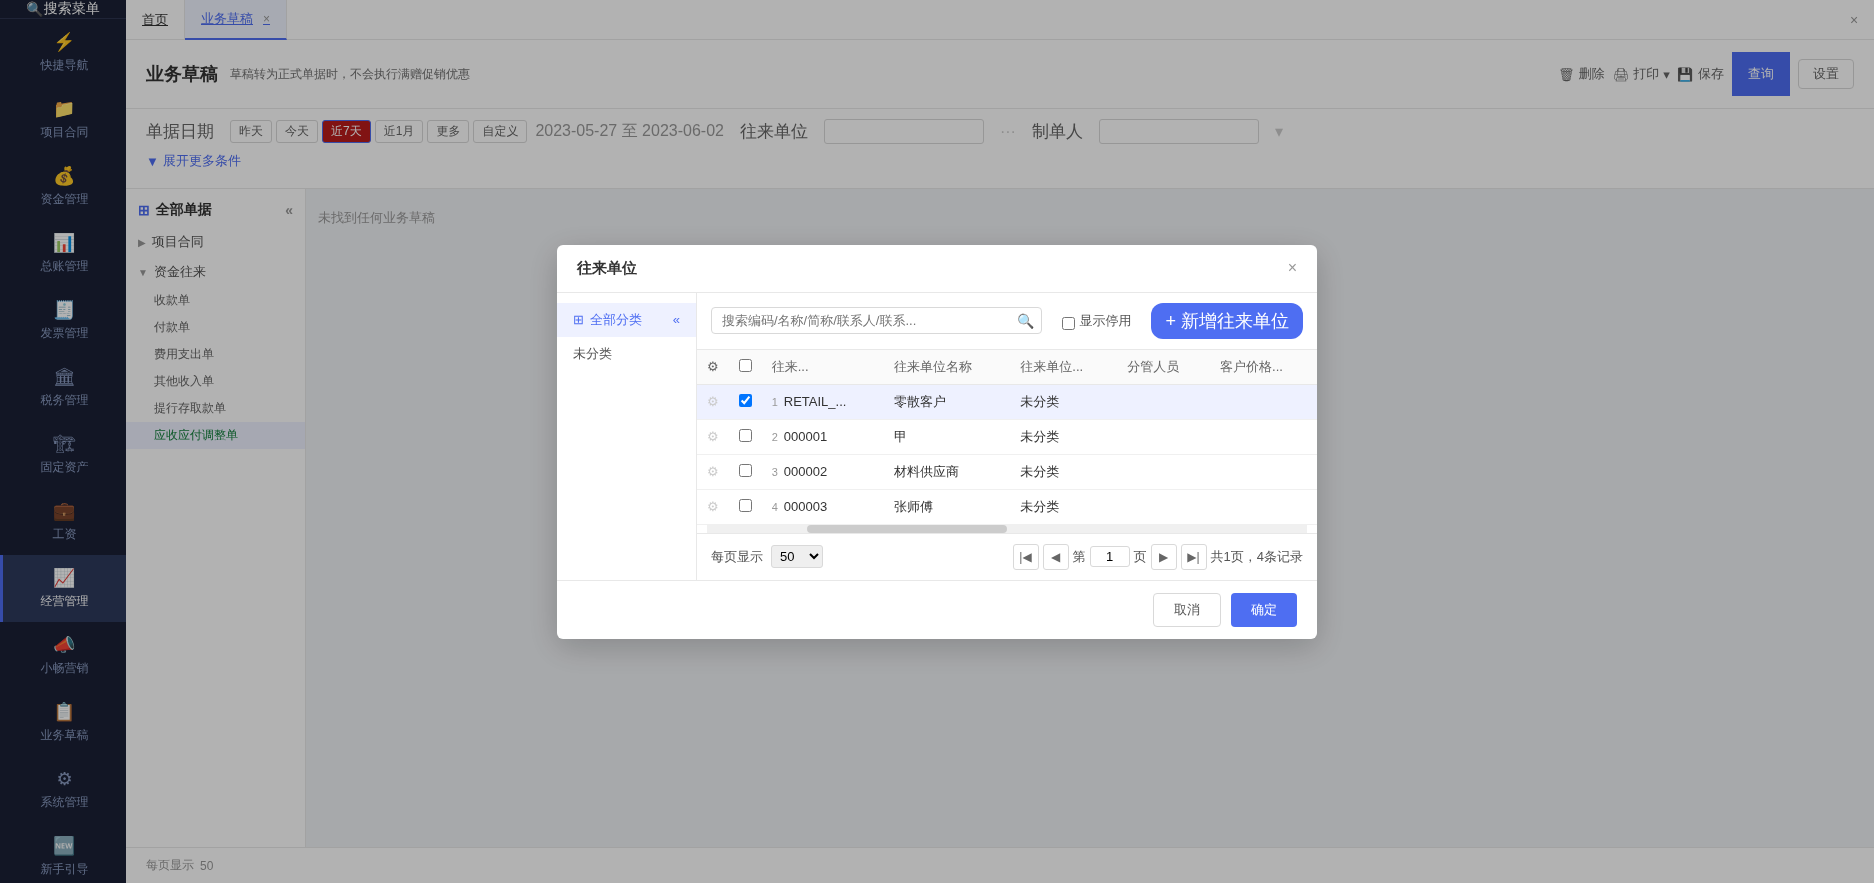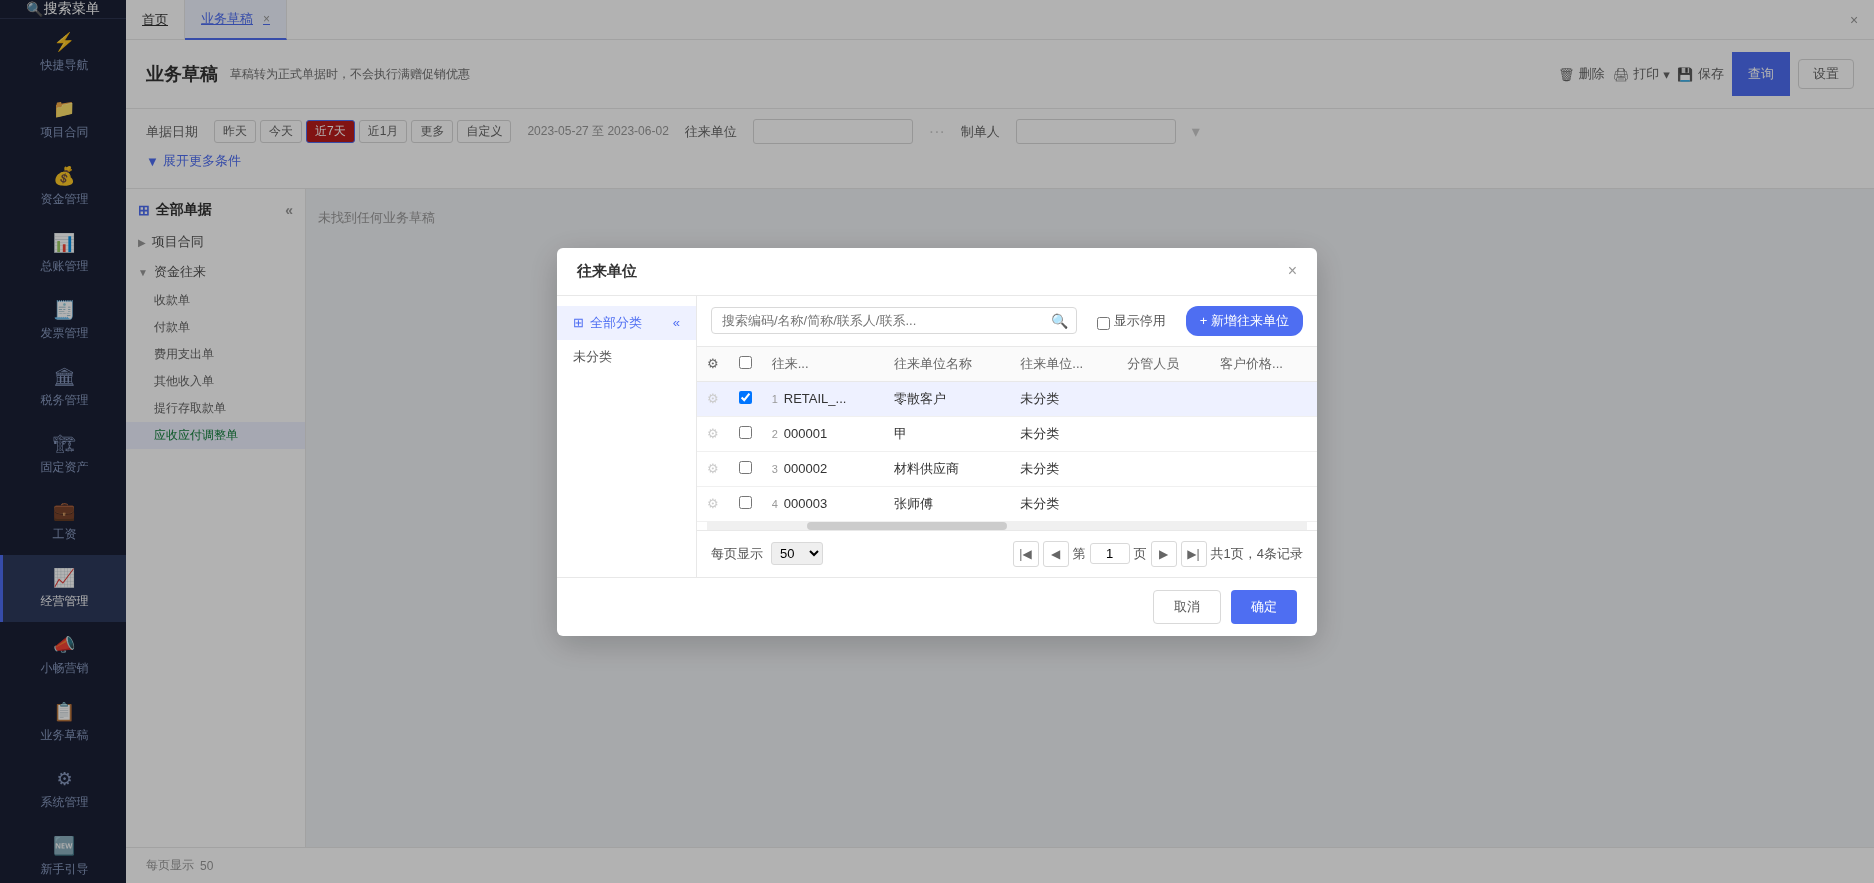--- a/index.html
+++ b/index.html
@@ -120,37 +120,37 @@
     }
 
     
     .filter-bar {
       background: #fff;
       padding: 10px 20px;
       border-bottom: 1px solid #e8e8e8;
       flex-shrink: 0;
     }
     .filter-row { display: flex; align-items: center; gap: 16px; margin-bottom: 8px; }
-    .filter-label { font-size: 13px; color: #666; white-space: nowrap; }
+    .filter-label { font-size: 17px; color: #666; white-space: nowrap; }
     .date-btns { display: flex; gap: 4px; align-items: center; }
     .date-btn {
       padding: 2px 8px;
       border: 1px solid #d9d9d9;
       border-radius: 3px;
       font-size: 12px;
       color: #666;
       cursor: pointer;
       background: #fff;
     }
     .date-btn.active {
       background: #b91c1c;
       color: #fff;
       border-color: #4e6ef2;
     }
-    .date-range { font-size: 12px; color: #999; margin-left: 12px; }
+    .date-range { font-size: 16px; color: #999; margin-left: 4px; }
     .filter-input {
       border: 1px solid #d9d9d9;
       border-radius: 3px;
       padding: 4px 8px;
       font-size: 13px;
       width: 160px;
     }
     .expand-more { color: #4e6ef2; font-size: 13px; cursor: pointer; display: flex; align-items: center; gap: 4px; }
 
     
@@ -319,21 +319,21 @@
       font-size: 13px;
       color: #555;
       white-space: nowrap;
     }
     .btn-add-partner {
       background: #4e6ef2;
       color: #fff;
       border: none;
       padding: 6px 14px;
       border-radius: 12px;
-      font-size: 13px;
+      font-size: 18px;
       cursor: pointer;
       white-space: nowrap;
     }
 
     
     .modal-table {
       flex: 1;
       overflow: auto;
     }
     table {

